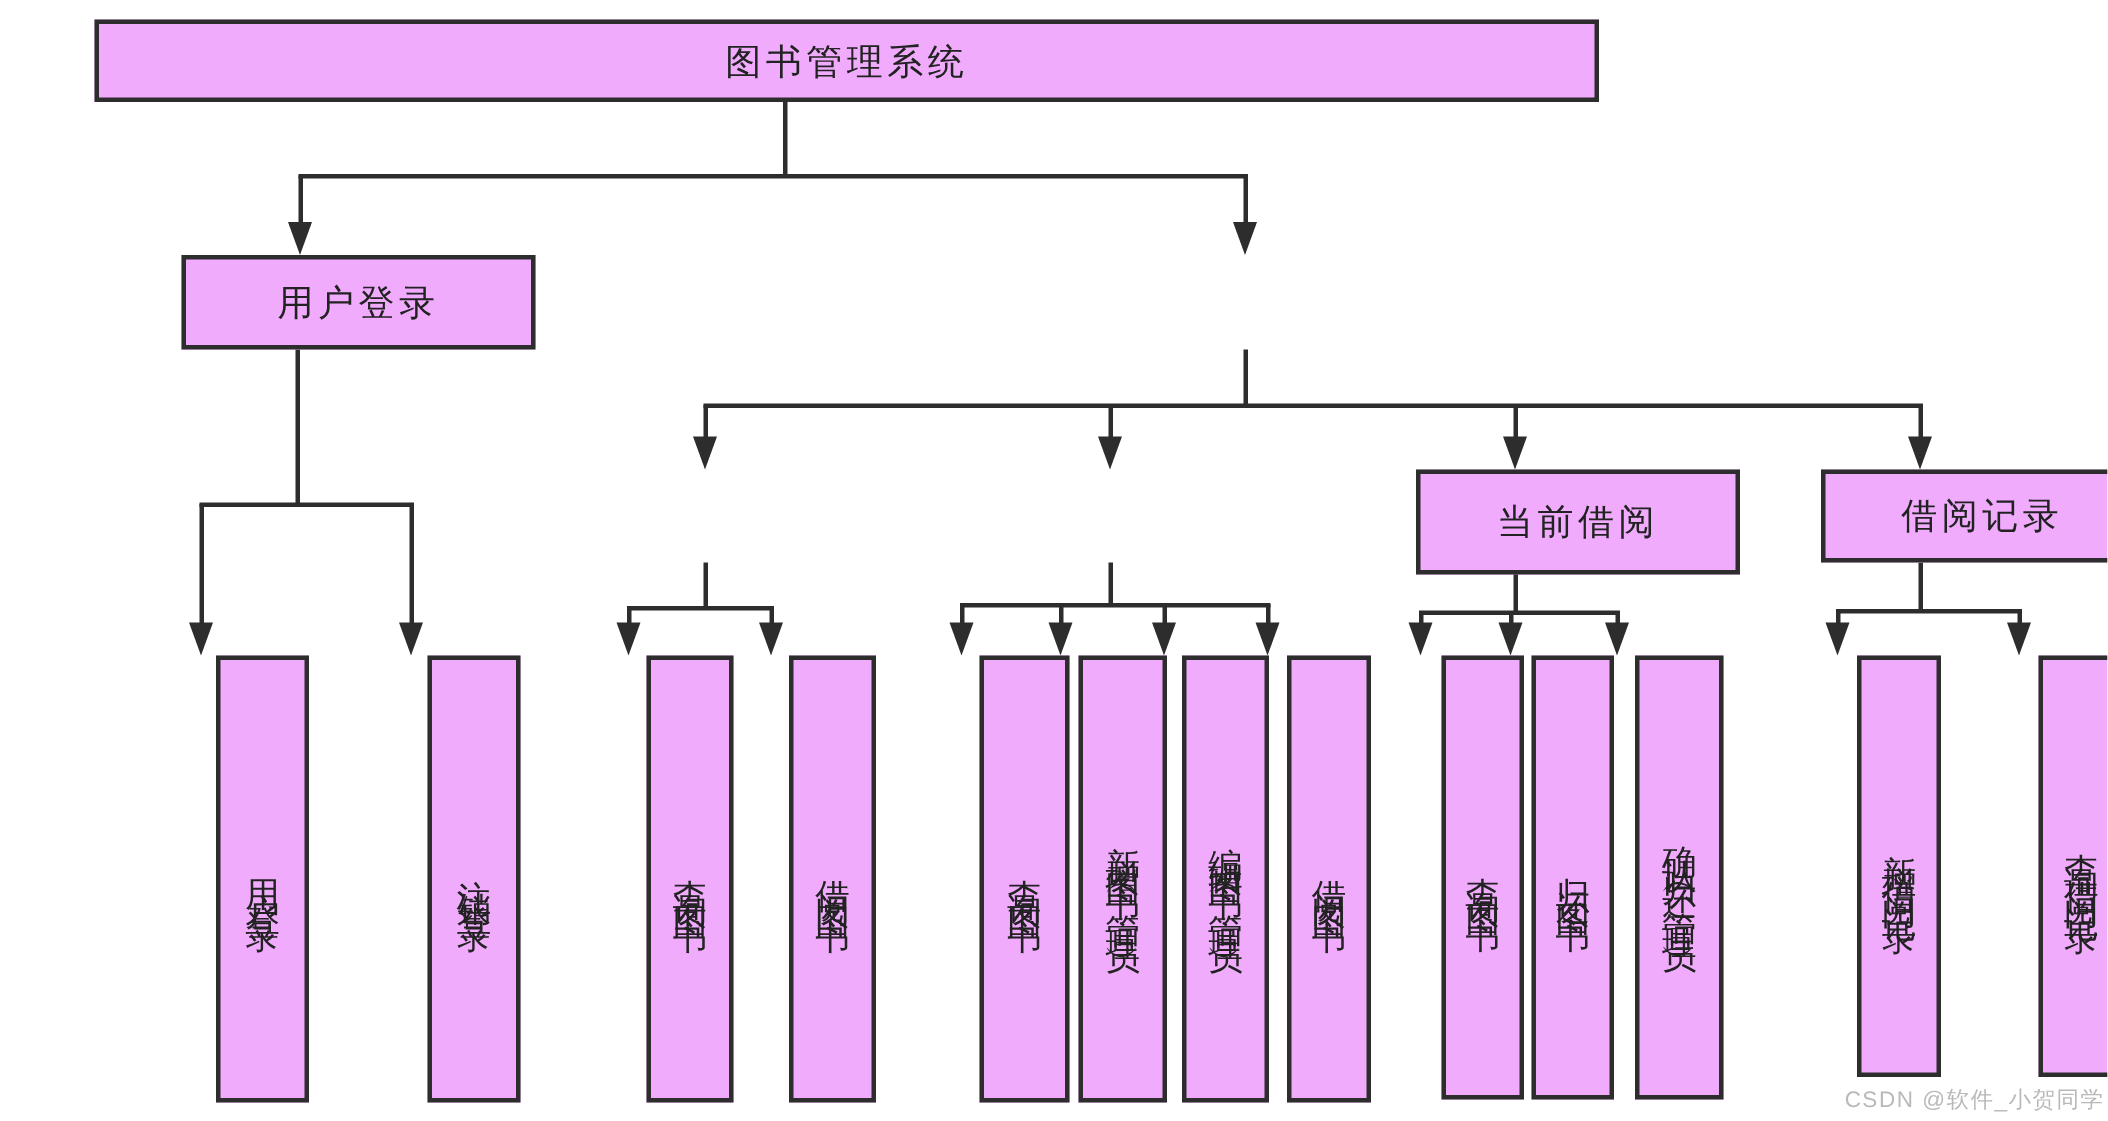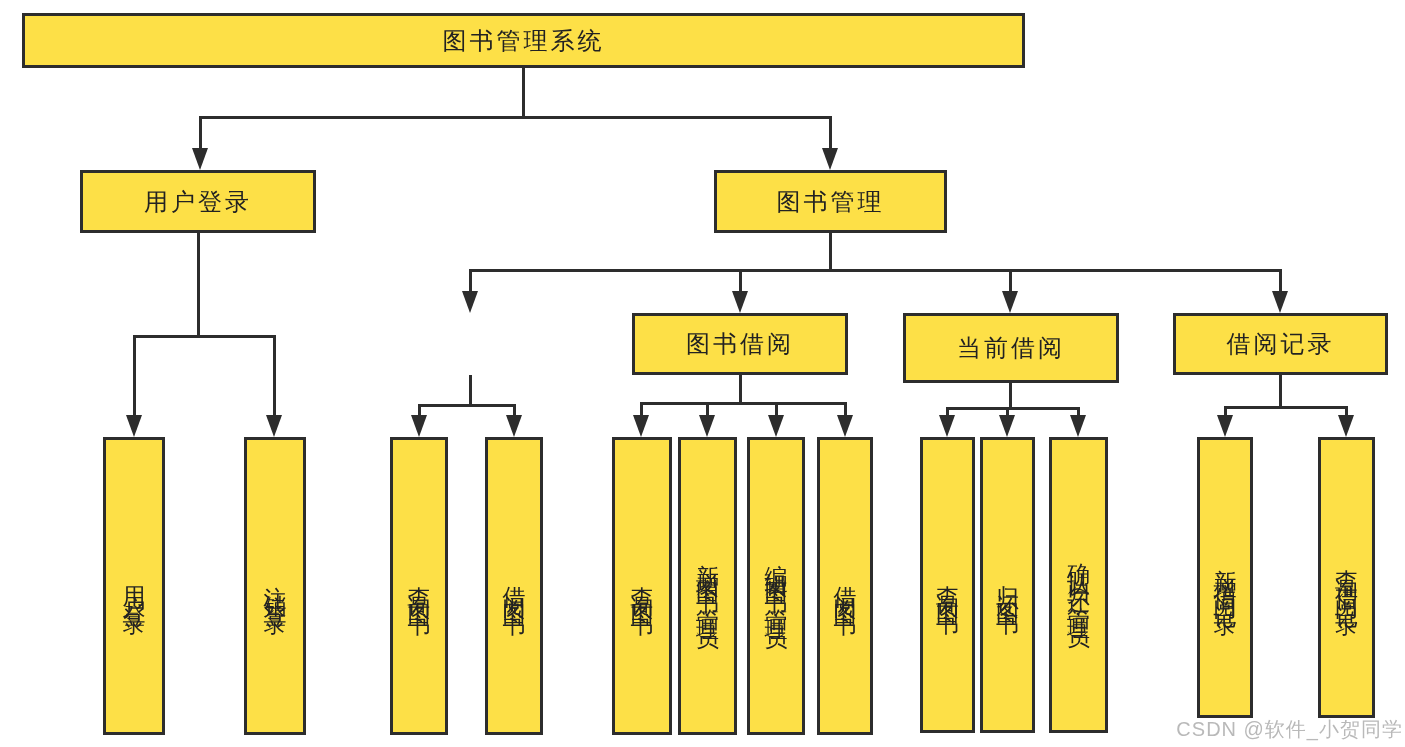--- a/index.html
+++ b/index.html
@@ -7,23 +7,24 @@
     position:relative;
     width:1405px;height:747px;
     background:#ffffff;
     font-family:"Liberation Sans","DejaVu Sans",sans-serif;
     overflow:hidden;
   }
   .node{
     position:absolute;
     box-sizing:border-box;
     border:3px solid var(--line,#2d2d2d);
-    background:#fde047;
+    background:#f0abfc;
     display:flex;align-items:center;justify-content:center;
     color:#222222;
+    margin-left:41px;
   }
   .node.horizontal .node-label{
     font-size:24px;
     letter-spacing:3px;
     white-space:nowrap;
   }
   .node.vertical .node-label{
     writing-mode:vertical-rl;
     text-orientation:mixed;
     font-size:23px;
@@ -37,21 +38,21 @@
   .arrowhead{
     position:absolute;
     width:0;height:0;
     border-left:8px solid transparent;
     border-right:8px solid transparent;
     border-top:22px solid var(--line,#2d2d2d);
   }
   .watermark{
     position:absolute;
     right:2px;bottom:4px;
-    font-size:20px;
+    font-size:15px;
     color:#b9b9b9;
     letter-spacing:1px;
     white-space:nowrap;
   }
 </style>
 </head>
 <body>
 
 <div class="canvas" style="--line: #2d2d2d; background: rgb(255, 255, 255); width: 1405px; height: 747px;">
   <div class="watermark">CSDN @软件_小贺同学</div>
@@ -106,26 +107,20 @@
     <div class="line" style="left: 1223.5px; top: 407px; width: 3px; height: 14px;"></div>
     <div class="line" style="left: 1344.5px; top: 407px; width: 3px; height: 14px;"></div>
     <div class="arrowhead" style="left: 1217px; top: 415px;"></div>
     <div class="arrowhead" style="left: 1338px; top: 415px;"></div>
     <div class="node horizontal" style="left: 22px; top: 13px; width: 1003px; height: 55px;">
       <span class="node-label">图书管理系统</span>
     </div>
     <div class="node horizontal" style="left: 80px; top: 170px; width: 236px; height: 63px;">
       <span class="node-label">用户登录</span>
     </div>
-    <div class="node horizontal" style="left: 714px; top: 170px; width: 233px; height: 63px;">
-      <span class="node-label">图书管理</span>
-    </div>
-    <div class="node horizontal" style="left: 632px; top: 313px; width: 216px; height: 62px;">
-      <span class="node-label">图书借阅</span>
-    </div>
     <div class="node horizontal" style="left: 903px; top: 313px; width: 216px; height: 70px;">
       <span class="node-label">当前借阅</span>
     </div>
     <div class="node horizontal" style="left: 1173px; top: 313px; width: 215px; height: 62px;">
       <span class="node-label">借阅记录</span>
     </div>
     <div class="node vertical" style="left: 103px; top: 437px; width: 62px; height: 298px;">
       <span class="node-label">用户登录</span>
     </div>
     <div class="node vertical" style="left: 244px; top: 437px; width: 62px; height: 298px;">

